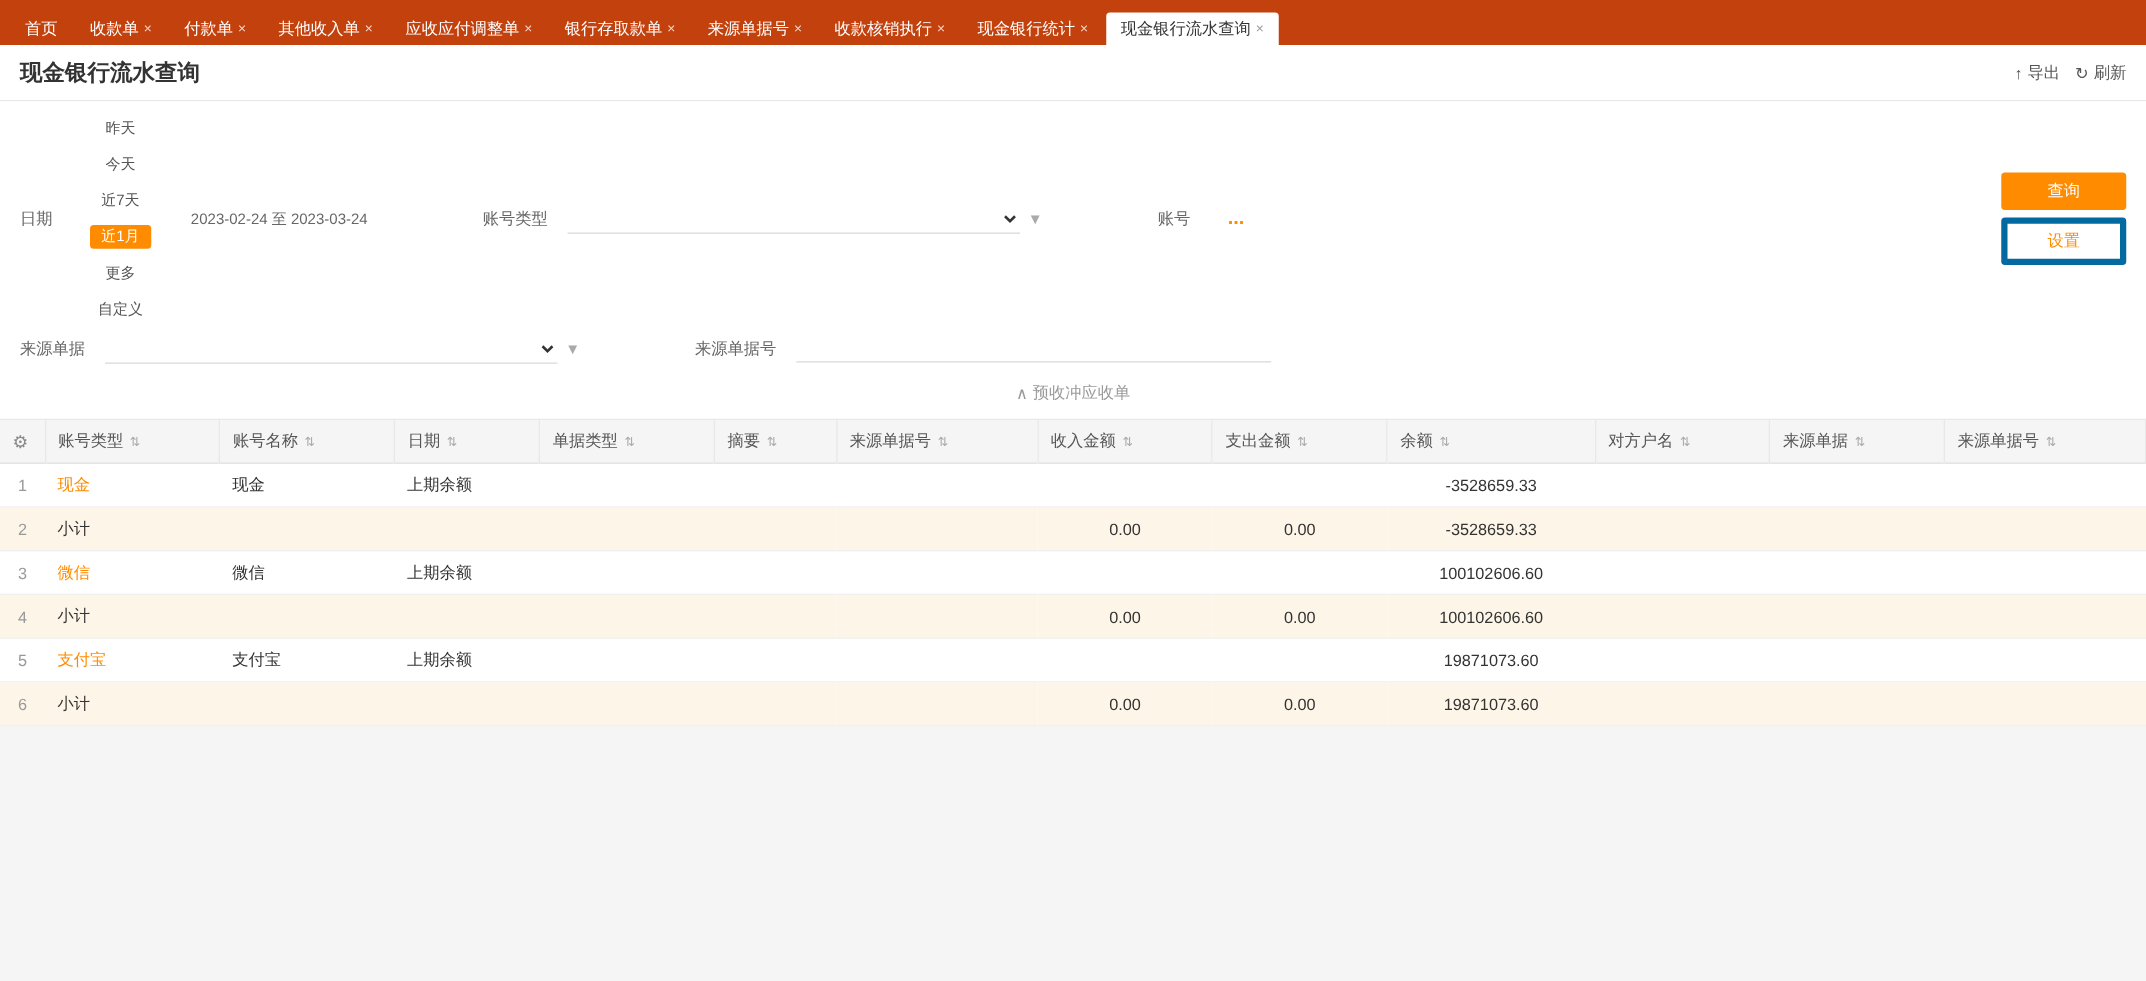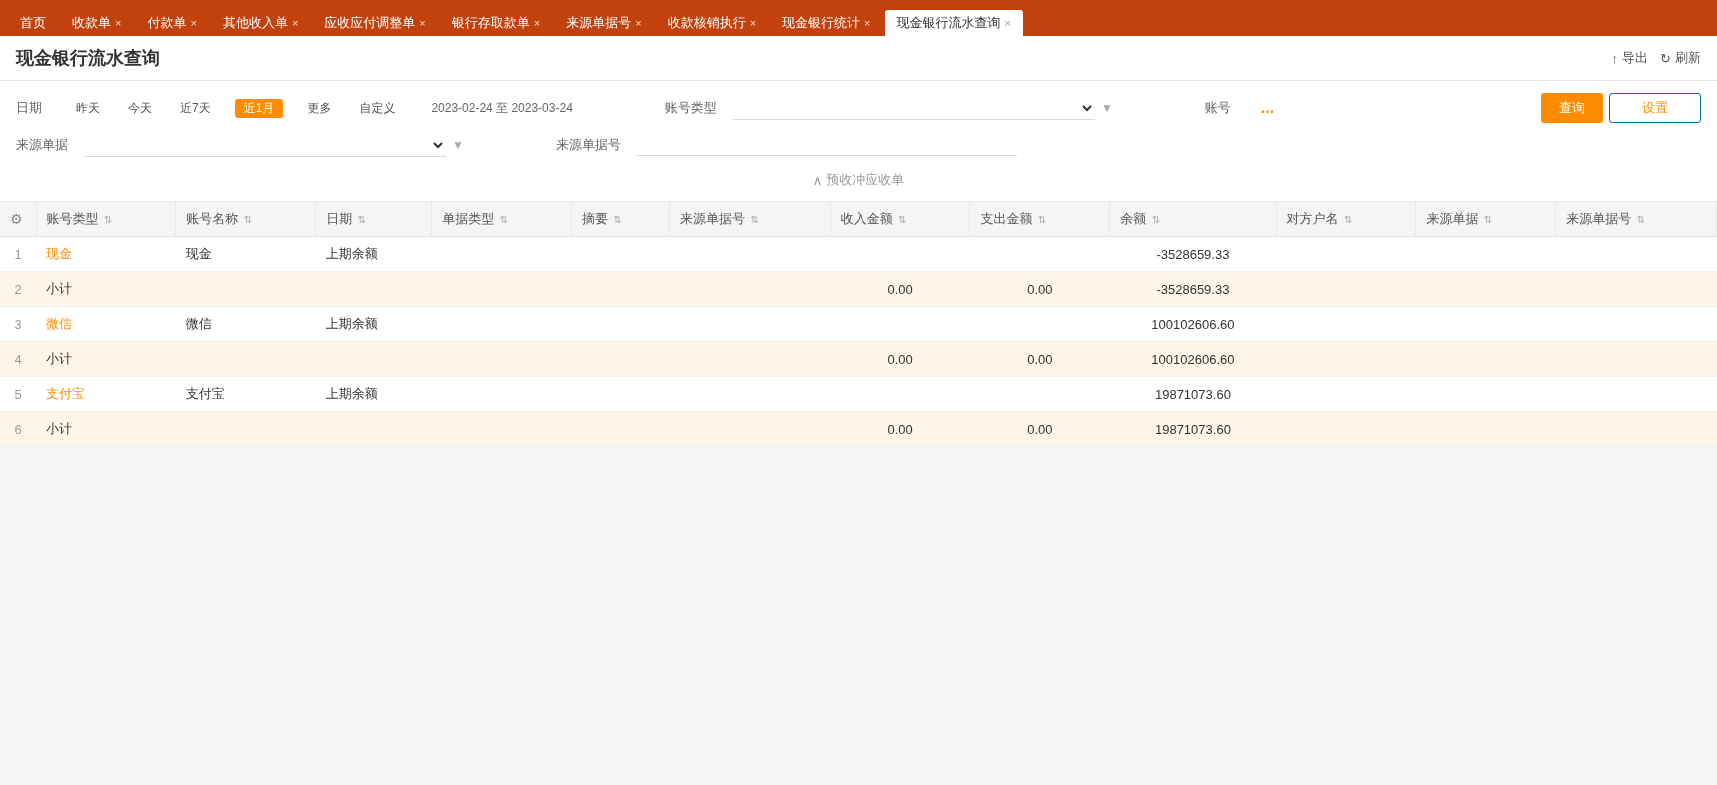--- a/index.html
+++ b/index.html
@@ -85,22 +85,23 @@
       margin-bottom: 10px;
       flex-wrap: wrap;
     }
     .filter-label {
       color: #666;
       white-space: nowrap;
       min-width: 40px;
     }
     .date-shortcuts {
       display: flex;
-      gap: 20px;
-      align-items: center;
+      gap: 10px;
+      align-items: center;
+      flex-direction: column;
     }
     .date-btn {
       color: #555;
       cursor: pointer;
       padding: 1px 4px;
       font-size: 12px;
       background: none;
       border: none;
     }
     .date-btn.active {
@@ -153,32 +154,32 @@
       background: #ff8c00;
       color: #fff;
       border: none;
       border-radius: 3px;
       padding: 6px 18px;
       cursor: pointer;
       font-size: 13px;
       white-space: nowrap;
     }
     .settings-btn {
-      border: 1px solid #0369a1;
+      border: 5px solid #0369a1;
       color: #ff8c00;
       background: #fff;
       border-radius: 3px;
       padding: 5px 32px;
       cursor: pointer;
       font-size: 13px;
       white-space: nowrap;
     }
     .right-btns {
       display: flex;
-      flex-direction: row;
+      flex-direction: column;
       gap: 6px;
       margin-left: auto;
     }
     .collapse-bar {
       display: flex;
       justify-content: center;
       align-items: center;
       padding: 4px 0 0 0;
     }
     .collapse-btn {

